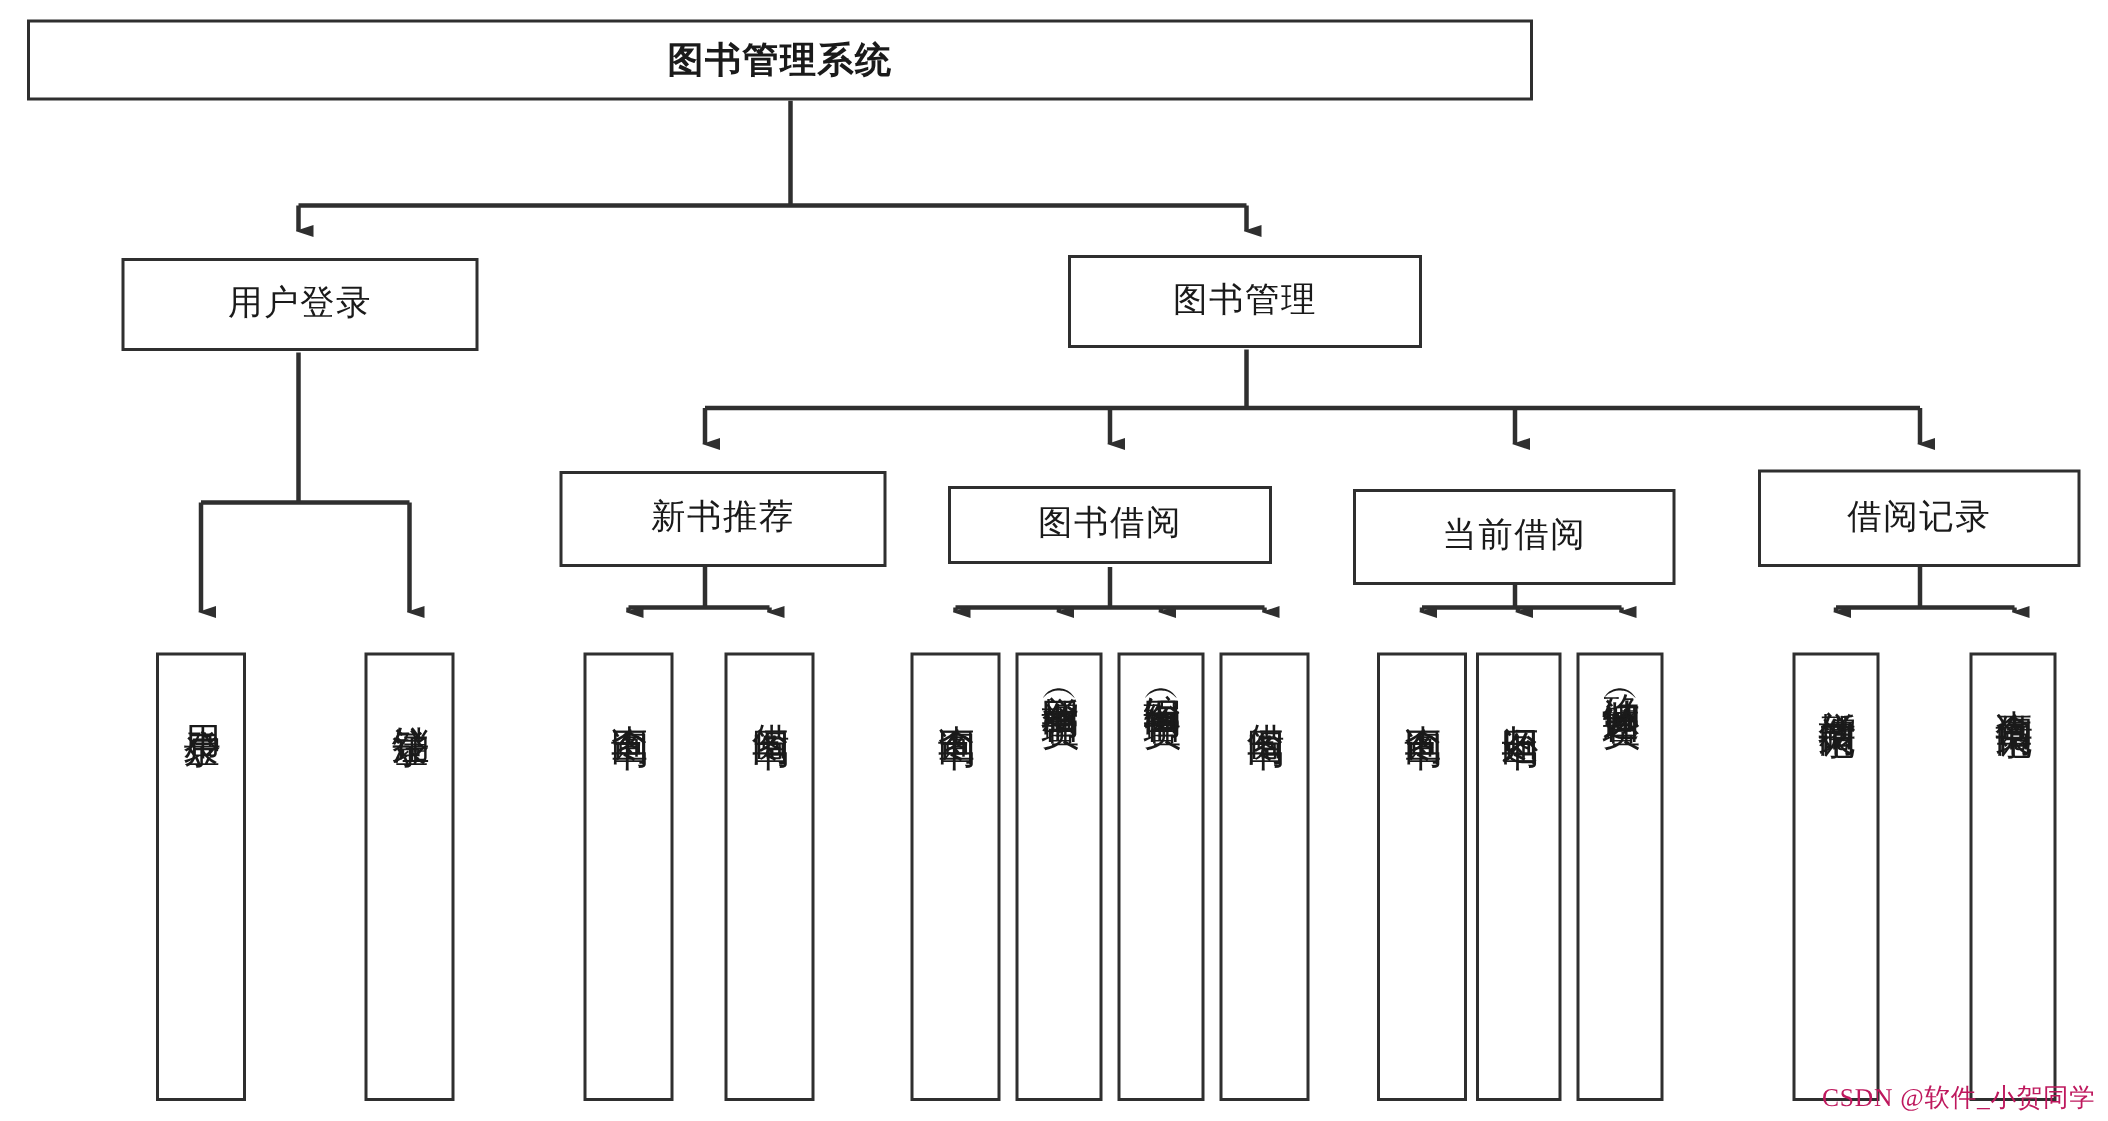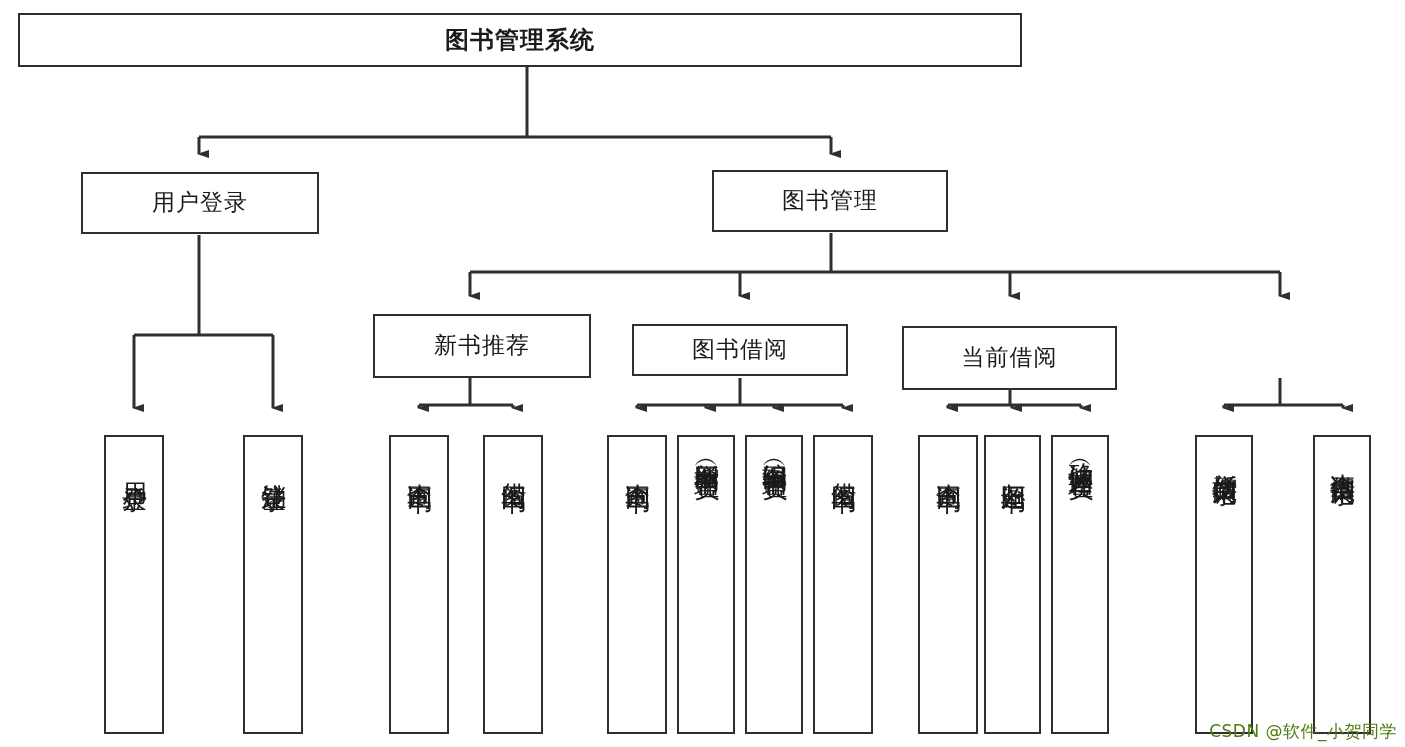--- a/index.html
+++ b/index.html
@@ -61,23 +61,24 @@
     white-space: nowrap;
   }
   .node.vert.tall .node-label {
     padding-top: 0;
   }
   .watermark {
     position: absolute;
     right: 8px;
     bottom: 4px;
     font-size: 17px;
-    color: #4d7c0f;
+    color: #be185d;
     letter-spacing: 0.5px;
     white-space: nowrap;
+    font-family: Liberation Serif, serif;
   }
 </style>
 </head>
 <body>
 
 <div id="canvas">
 
   <svg class="connectors" viewBox="0 0 1405 747">
     <defs>
       <marker id="arrow" markerWidth="10" markerHeight="12" refX="4" refY="10" orient="auto" markerUnits="userSpaceOnUse">
@@ -141,20 +142,23 @@
 
   <div class="node horiz" style="left:361px; top:314px; width:218px; height:64px;margin-left:12px;">
     <span class="node-label">新书推荐</span>
   </div>
   <div class="node horiz" style="left:632px; top:314px; width:216px; height:52px;margin-top:10px;">
     <span class="node-label">图书借阅</span>
   </div>
   <div class="node horiz" style="left:902px; top:326px; width:215px; height:64px;">
     <span class="node-label">当前借阅</span>
   </div>
+  <div class="node horiz" style="left:1172px; top:313px; width:215px; height:65px;">
+    <span class="node-label">借阅记录</span>
+  </div>
 
   <div class="node vert" style="left:104px; top:435px; width:60px; height:299px;">
     <span class="node-label">用户登录</span>
   </div>
   <div class="node vert" style="left:243px; top:435px; width:60px; height:299px;">
     <span class="node-label">注销登录</span>
   </div>
 
   <div class="node vert" style="left:389px; top:435px; width:60px; height:299px;">
     <span class="node-label">查询图书</span>

